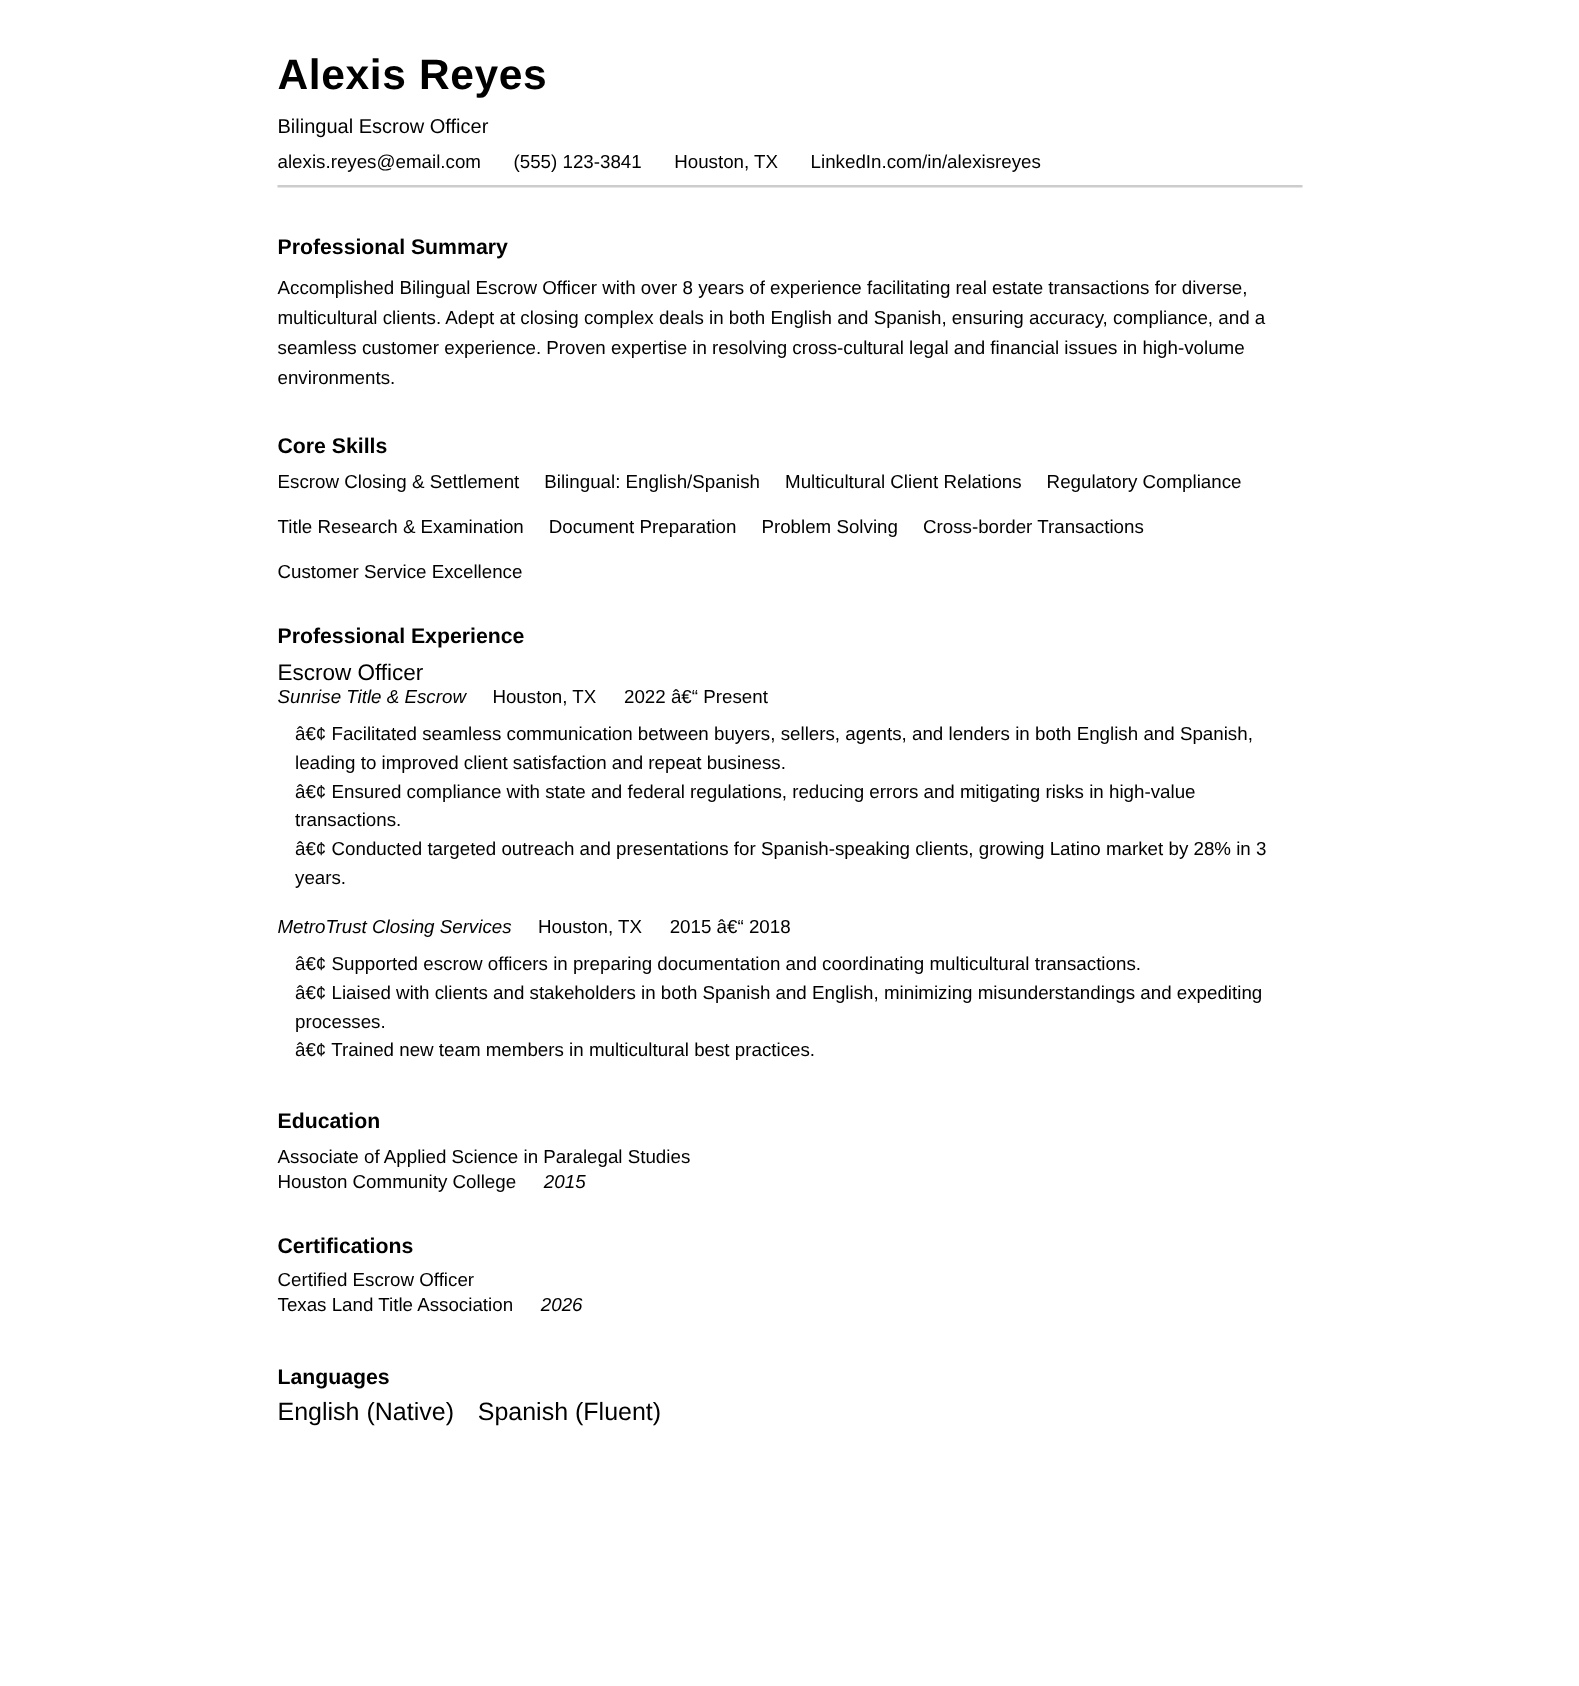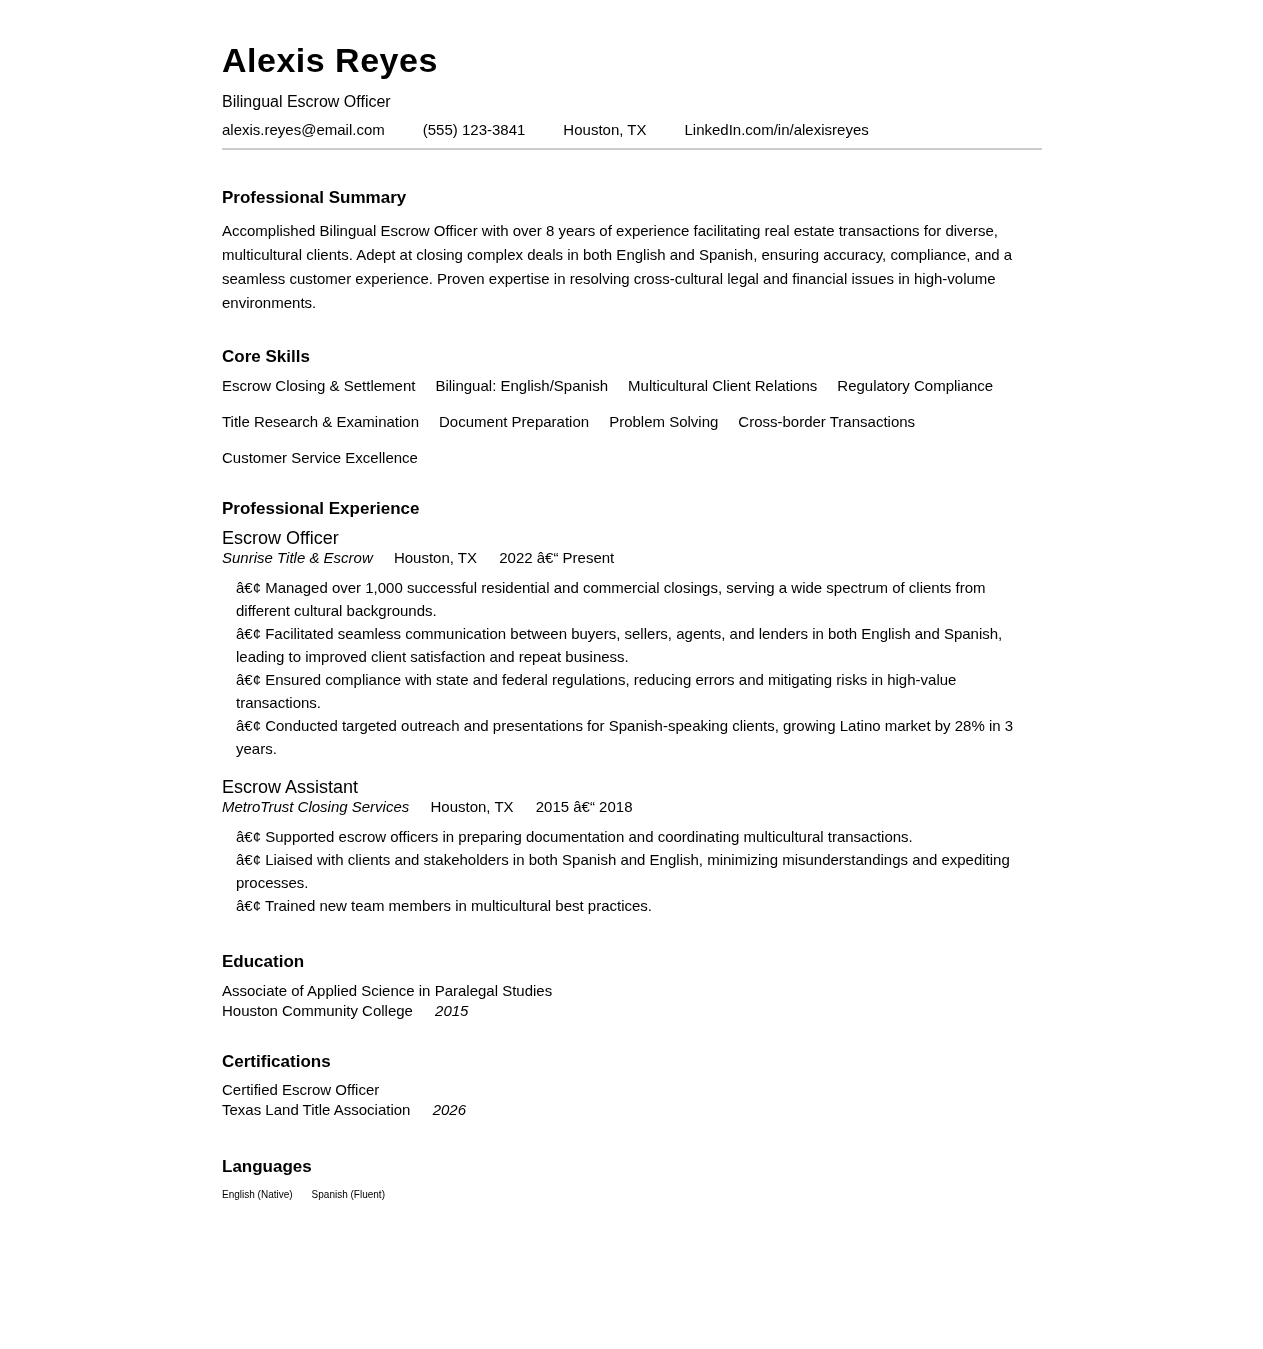--- a/index.html
+++ b/index.html
@@ -32,21 +32,21 @@
   .resume-title {
     margin-top: 11px;
     font-size: 16px;
     line-height: 20px;
   }
   .contact-line {
     margin-top: 8px;
     font-size: 15px;
     line-height: 19px;
     display: flex;
-    column-gap: 38px;
+    column-gap: 26px;
   }
   .divider {
     margin-top: 9px;
     border: none;
     border-top: 2px solid #cccccc;
     width: 820px;
   }
   h2.section-heading {
     margin: 0;
     font-size: 17px;
@@ -98,21 +98,21 @@
   .edu-line {
     font-size: 15px;
     line-height: 20px;
   }
   .inline-gap { margin-left: 18px; font-style: italic; }
   .section-certifications h2 { margin-top: 30px; }
   .cert-block { margin-top: 8px; }
   .section-languages h2 { margin-top: 36px; }
   .languages-line {
     margin-top: 8px;
-    font-size: 10px;
+    font-size: 20px;
     line-height: 20px;
     display: flex;
     column-gap: 19px;
   }
 </style>
 </head>
 <body>
 
 <div class="page">
 
@@ -158,29 +158,27 @@
     <h2 class="section-heading">Professional Experience</h2>
 
     <div class="job">
       <div class="job-title">Escrow Officer</div>
       <div class="job-meta">
         <span class="job-company">Sunrise Title &amp; Escrow</span>
         <span class="job-location">Houston, TX</span>
         <span class="job-dates">2022 â€“ Present</span>
       </div>
       <div class="bullets">
-        <p>â€¢ Managed over 1,000 successful residential and commercial closings, serving a wide spectrum of clients from different cultural backgrounds.</p>
         <p>â€¢ Facilitated seamless communication between buyers, sellers, agents, and lenders in both English and Spanish, leading to improved client satisfaction and repeat business.</p>
         <p>â€¢ Ensured compliance with state and federal regulations, reducing errors and mitigating risks in high-value transactions.</p>
         <p>â€¢ Conducted targeted outreach and presentations for Spanish-speaking clients, growing Latino market by 28% in 3 years.</p>
       </div>
     </div>
 
     <div class="job">
-      <div class="job-title">Escrow Assistant</div>
       <div class="job-meta">
         <span class="job-company">MetroTrust Closing Services</span>
         <span class="job-location">Houston, TX</span>
         <span class="job-dates">2015 â€“ 2018</span>
       </div>
       <div class="bullets">
         <p>â€¢ Supported escrow officers in preparing documentation and coordinating multicultural transactions.</p>
         <p>â€¢ Liaised with clients and stakeholders in both Spanish and English, minimizing misunderstandings and expediting processes.</p>
         <p>â€¢ Trained new team members in multicultural best practices.</p>
       </div>

